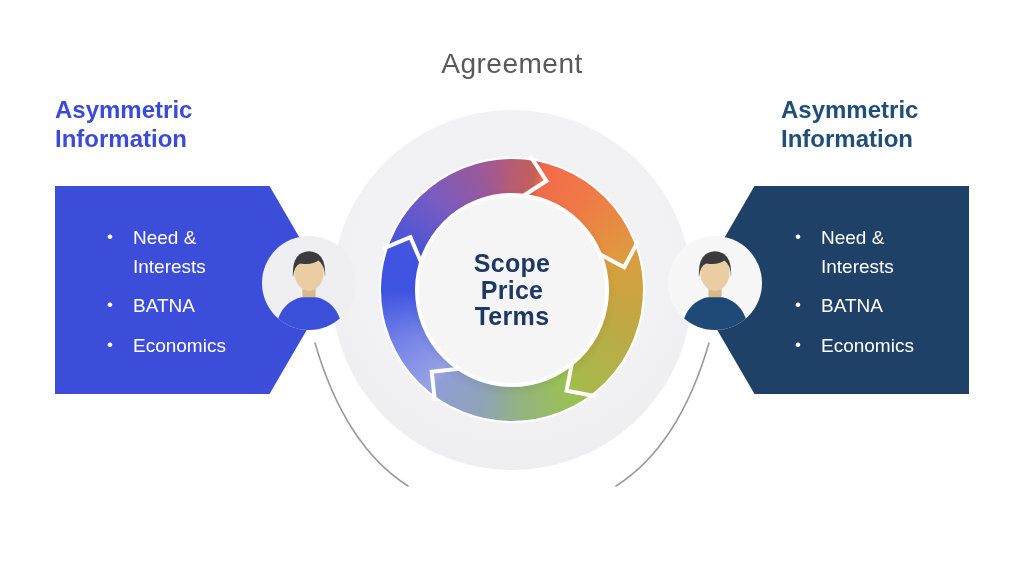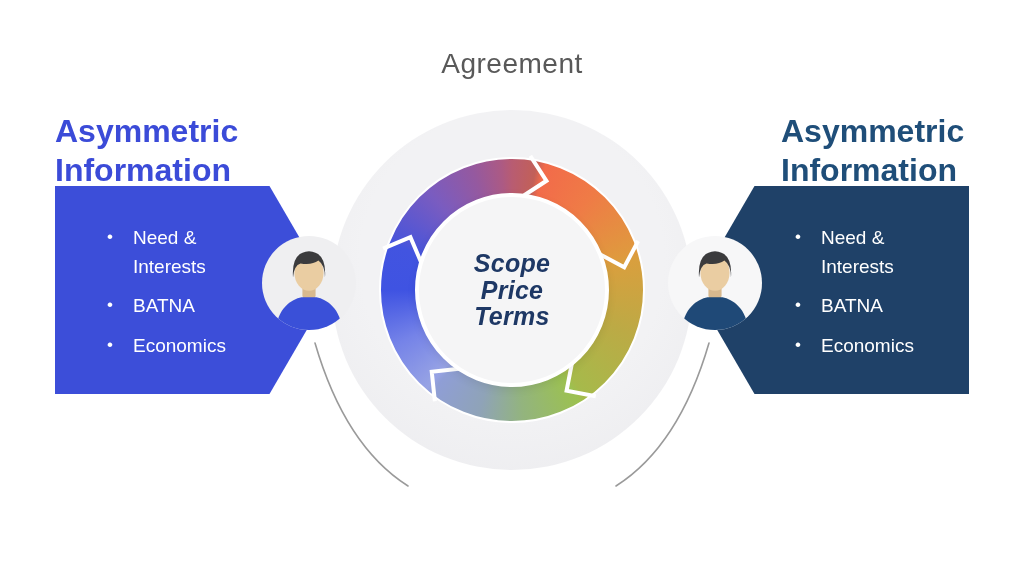--- a/index.html
+++ b/index.html
@@ -6,39 +6,39 @@
   * { box-sizing:border-box; }
   .canvas {
     position:relative; width:1024px; height:576px; background:#ffffff;
     font-family:"Liberation Sans", sans-serif; overflow:hidden;padding-left:32px;
   }
   .title {
     position:absolute; left:0; top:48px; width:100%;
     text-align:center; font-size:28px; color:#595959; letter-spacing:.5px;
   }
   .heading {
-    position:absolute; top:112px; width:215px;
-    font-size:32px; font-weight:bold; line-height:1.22;
+    position:absolute; top:95px; width:215px;
+    font-size:24px; font-weight:bold; line-height:1.22;
   }
   .heading-left  { left:55px;  }
   .heading-right { left:781px; }
 
   .box {
     position:absolute; top:186px; width:275px; height:208px;
   }
   .box-left  { left:55px;  clip-path:polygon(0% 0%, 78% 0%, 100% 50%, 78% 100%, 0% 100%); }
   .box-right { left:694px; clip-path:polygon(100% 0%, 22% 0%, 0% 50%, 22% 100%, 100% 100%); }
 
   ul.bullets { list-style:none; margin:0; padding:38px 0 0 52px; }
   .box-right ul.bullets { padding-left:101px; }
   ul.bullets li { display:flex; color:#ffffff; font-size:19px; line-height:1.5; max-width:160px; }
   ul.bullets li + li { margin-top:11px; }
   .dot { width:26px; flex:0 0 26px; font-size:17px; }
 
-  .graphic { position:absolute; left:332px; top:110px; width:360px; height:360px;font-style:italic; }
+  .graphic { position:absolute; left:332px; top:110px; width:360px; height:360px; }
   .big-circle {
     position:absolute; inset:0; border-radius:50%;
     background:radial-gradient(circle at 50% 42%, #f2f2f4 55%, #eaeaed 100%);
   }
   .ring {
     position:absolute; left:47px; top:47px; width:266px; height:266px;
     border-radius:50%; border:2px solid #ffffff;
     background:conic-gradient(from 0deg,
       #b85c72 0deg, #c26058 11deg, #f26b4a 15deg, #ef7b46 40deg,
       #df9a3e 73deg, #d99f3e 76deg, #bcaa45 110deg, #a6ba4b 146deg,

